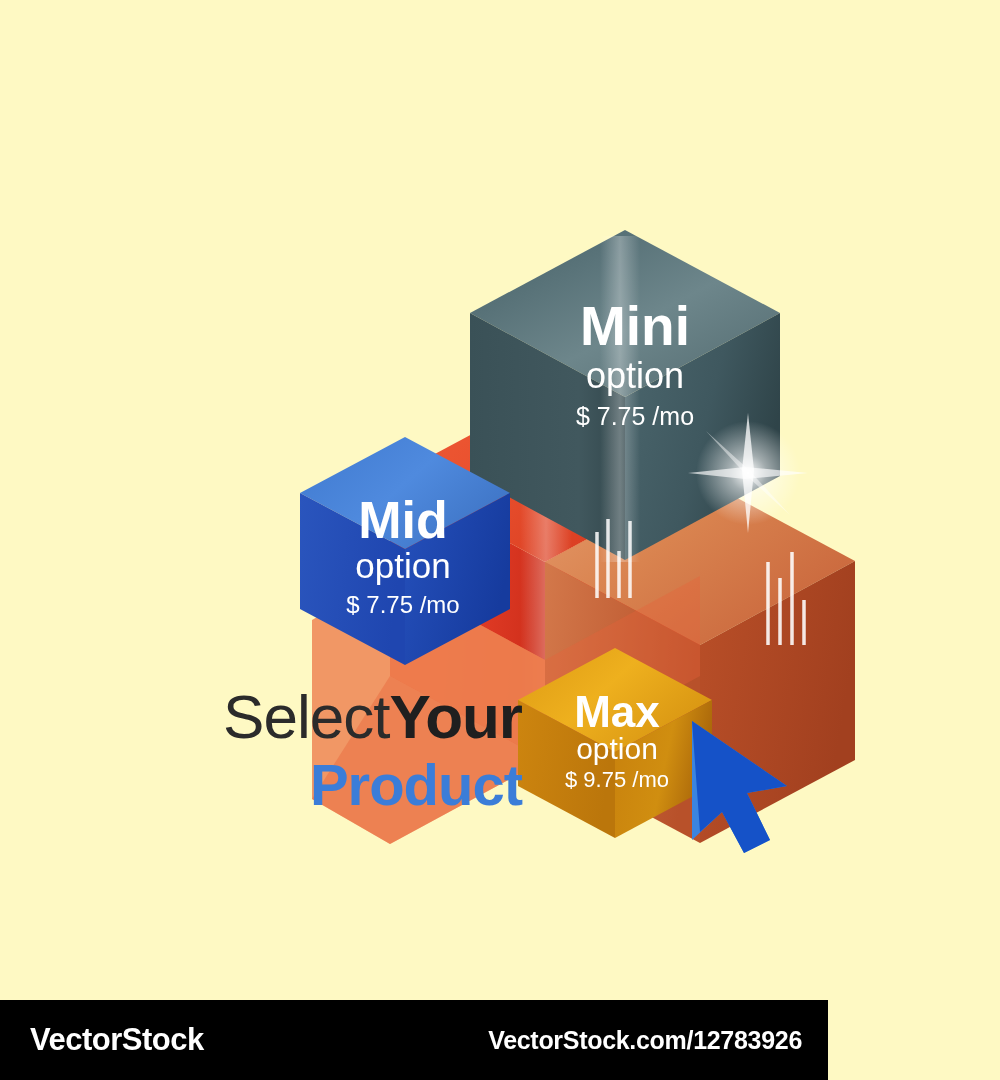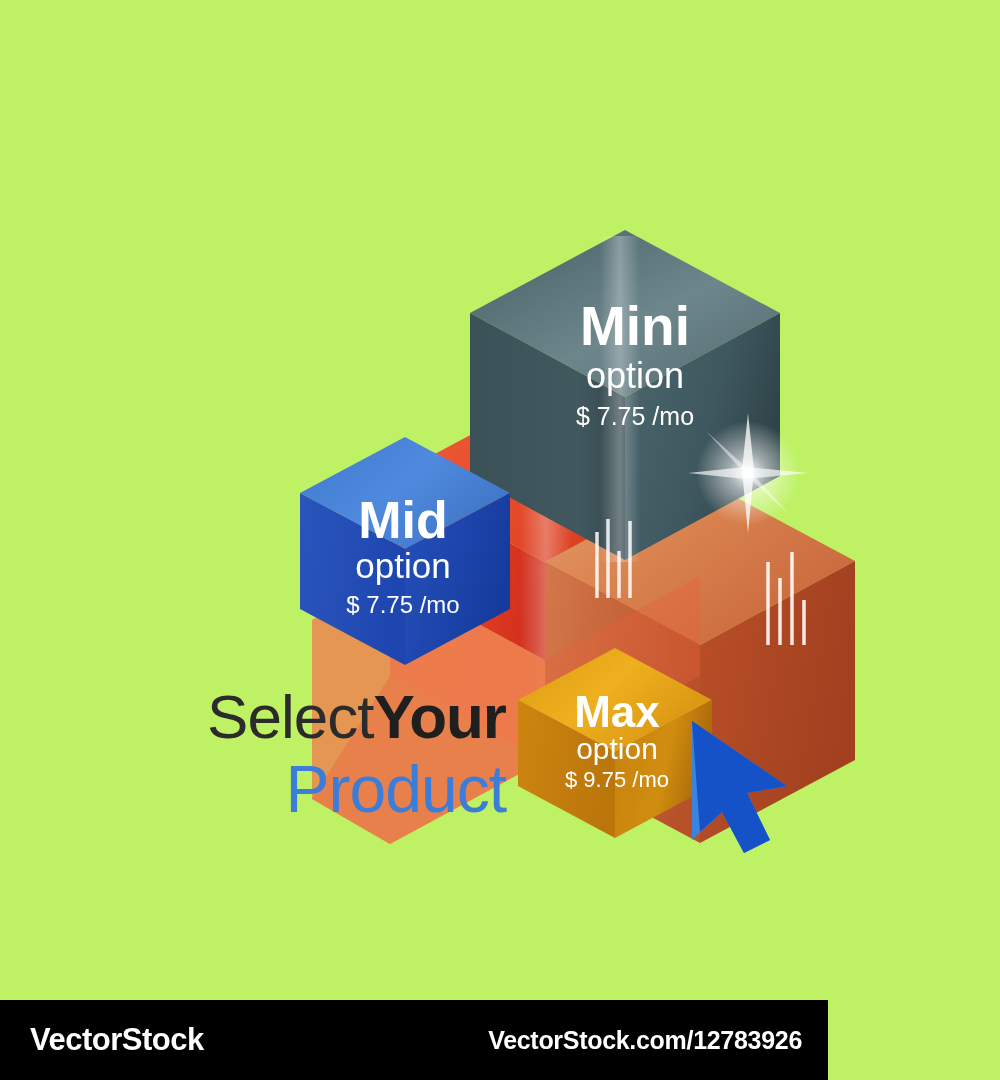--- a/index.html
+++ b/index.html
@@ -1,30 +1,30 @@
 <!DOCTYPE html>
 <html><head>
 <meta charset="utf-8">
 <style>
   html,body{margin:0;padding:0;background:#ffffff;}
   body{width:1000px;height:1080px;font-family:"Liberation Sans",sans-serif;overflow:hidden;}
-  #stage{position:relative;width:1000px;height:1080px;background:#bef264;}
+  #stage{position:relative;width:1000px;height:1080px;background:#fef9c3;}
   #art{position:absolute;left:0;top:0;width:1000px;height:1000px;}
   svg.scene{display:block;width:1000px;height:1000px;}
 
   .cube-label{pointer-events:none;}
   .lbl-title{font-family:"Liberation Sans",sans-serif;font-weight:bold;fill:#ffffff;}
   .lbl-sub{font-family:"Liberation Sans",sans-serif;font-weight:300;fill:#ffffff;}
   .lbl-price{font-family:"Liberation Sans",sans-serif;font-weight:500;fill:#ffffff;}
 
-  #headline{position:absolute;left:0;top:686px;width:520px;}
+  #headline{position:absolute;left:0;top:686px;width:520px;padding-left:16px;}
   .hl-row{line-height:1;text-align:right;padding-right:14px;white-space:nowrap;}
   .hl-thin{font-size:62px;font-weight:300;color:#2b2b2b;letter-spacing:-1px;}
   .hl-bold{font-size:62px;font-weight:bold;color:#1f1f1f;letter-spacing:-1px;}
-  .hl-blue{font-size:66px;font-weight:normal;color:#3b7dd8;letter-spacing:-1px;}
+  .hl-blue{font-size:58px;font-weight:bold;color:#3b7dd8;letter-spacing:-1px;}
   .hl-row2{margin-top:8px;}
 
   #footer{position:absolute;left:0;top:1000px;width:828px;height:80px;background:#000000;}
   .ft-left{position:absolute;left:30px;top:50%;transform:translateY(-50%);
            color:#fff;font-size:31px;font-weight:bold;letter-spacing:-0.5px;
            font-family:"Liberation Sans",sans-serif;}
   .ft-right{position:absolute;right:26px;top:50%;transform:translateY(-50%);
             color:#fff;font-size:25px;font-weight:bold;letter-spacing:-0.3px;
             font-family:"Liberation Sans",sans-serif;}
 </style>

